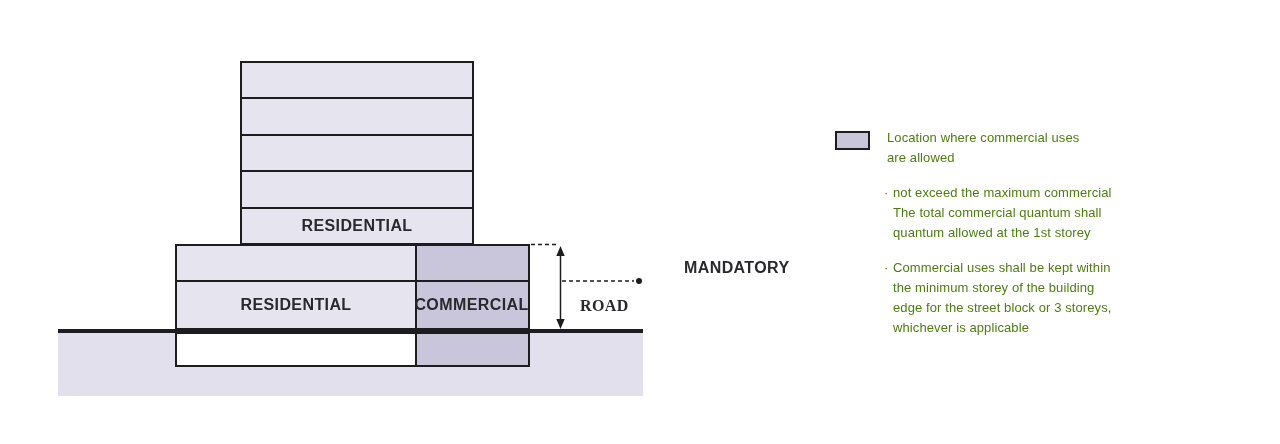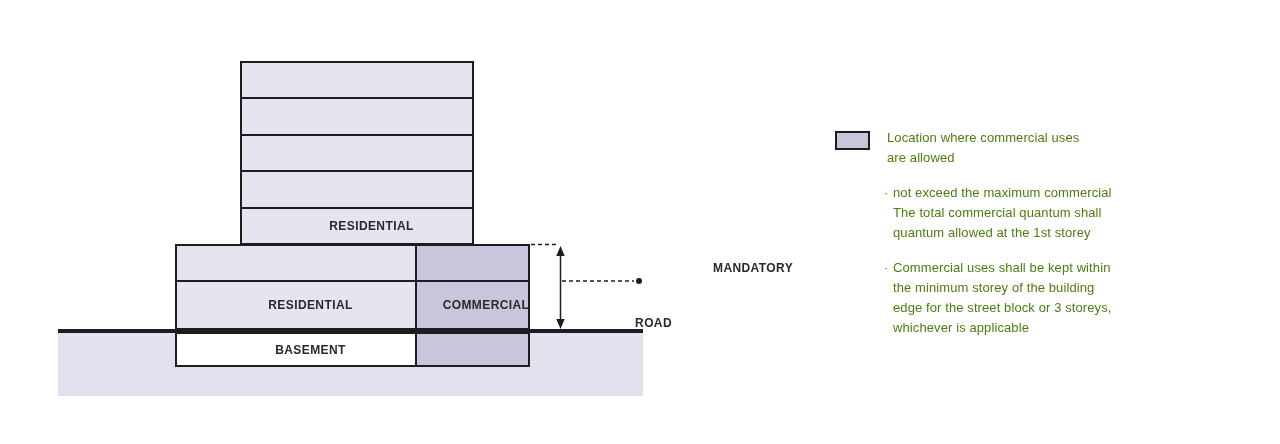--- a/index.html
+++ b/index.html
@@ -15,21 +15,21 @@
 
   
   .tower {
     left:240px; top:61px; width:234px; height:184px;
     background:#e6e5ef; border:2px solid #1d1d20; box-sizing:border-box;
     display:flex; flex-direction:column;
   }
   .tower .floor { flex:1; border-top:2px solid #1d1d20; display:flex; align-items:center; justify-content:center; }
   .tower .floor:first-child { border-top:none; }
 
-  .caps-label { font-size:12px; font-weight:bold; letter-spacing:0.4px; color:#2a282c; white-space:nowrap;margin-left:29px; }
+  .caps-label { font-size:16px; font-weight:bold; letter-spacing:0.4px; color:#2a282c; white-space:nowrap; }
 
   
   .podium {
     left:175px; top:244px; width:355px; height:86px;
     background:#e6e5ef; border:2px solid #1d1d20; box-sizing:border-box;
   }
   .podium-commercial {
     position:absolute; left:238px; top:0; width:113px; height:100%;
     background:#c9c6db; border-left:2px solid #1d1d20; box-sizing:border-box;
   }
@@ -44,21 +44,21 @@
     background:#ffffff; border:2px solid #1d1d20; box-sizing:border-box;
   }
   .basement-commercial {
     position:absolute; left:238px; top:0; width:113px; height:100%;
     background:#c9c6db; border-left:2px solid #1d1d20; box-sizing:border-box;
   }
   .basement-label-wrap { left:0; top:0; width:238px; height:100%; }
 
   
   .anno-svg { left:0; top:0; width:1280px; height:444px; pointer-events:none; }
-  .road-label { left:580px; top:316px; width:63px; text-align:right; }
+  .road-label { left:580px; top:297px; width:63px; text-align:left;font-family:Liberation Serif, serif; }
   .edge-label { left:684px; top:258px; line-height:20px; }
   .edge-label div { white-space:nowrap; }
 
   
   .legend-swatch {
     left:835px; top:131px; width:35px; height:19px;
     background:#c9c6db; border:2px solid #1d1d20; box-sizing:border-box;
   }
   .legend-text { font-size:13px; line-height:20px; letter-spacing:0.1px; color:#4d7c0f; }
   .legend-title { left:887px; top:128px; }
@@ -70,23 +70,20 @@
 </style>
 </head>
 <body>
 
 <div class="canvas">
 
   <div class="abs ground-fill"></div>
 
   <div class="abs basement">
     <div class="basement-commercial"></div>
-    <div class="sect-label-wrap basement-label-wrap">
-      <span class="caps-label">BASEMENT</span>
-    </div>
   </div>
 
   <div class="abs podium">
     <div class="podium-commercial"></div>
     <div class="podium-divider"></div>
     <div class="sect-label-wrap podium-res-wrap">
       <span class="caps-label">RESIDENTIAL</span>
     </div>
     <div class="sect-label-wrap podium-com-wrap">
       <span class="caps-label">COMMERCIAL</span>

